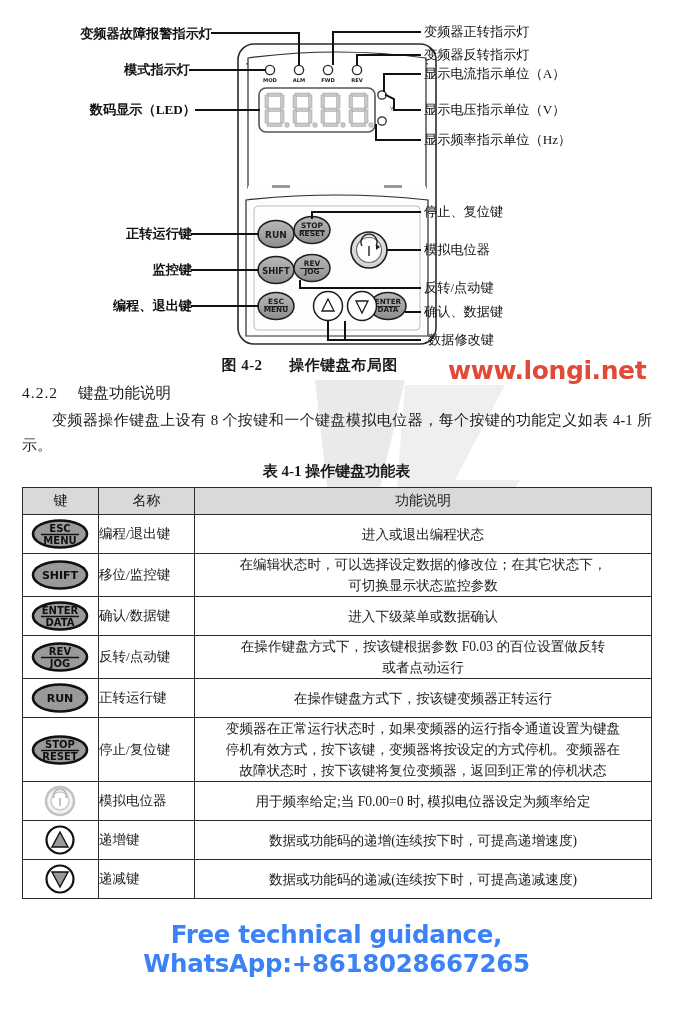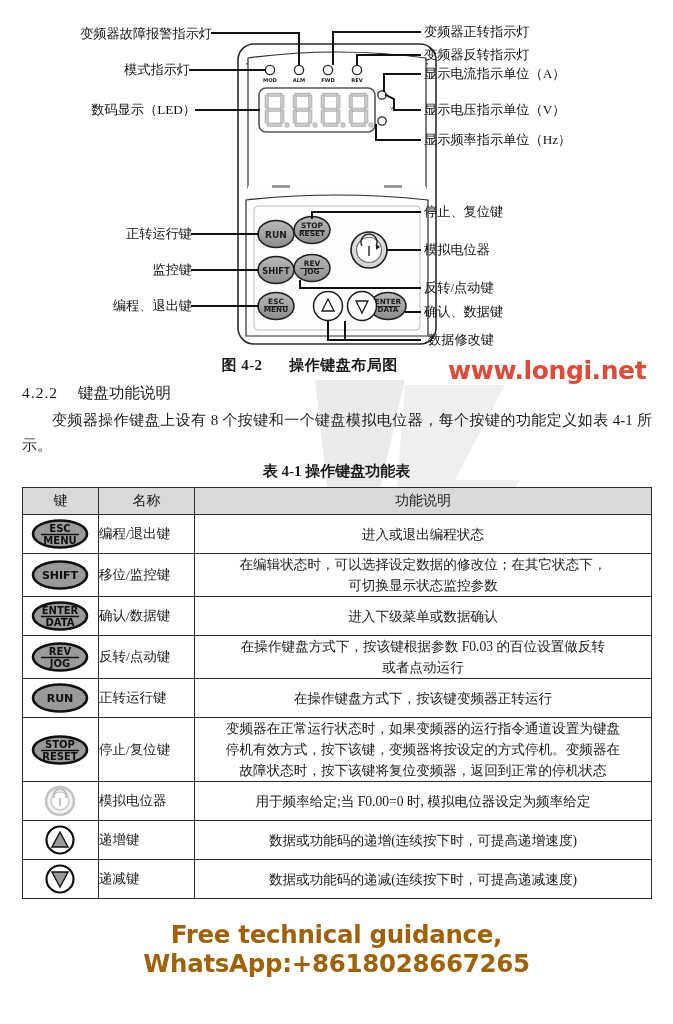--- a/index.html
+++ b/index.html
@@ -16,21 +16,21 @@
   }
 
   
   .figure{position:absolute;left:0;top:0;width:673px;height:352px;z-index:2;}
   .fig-svg{position:absolute;left:0;top:0;}
 
   .callout{
     position:absolute;font-size:13.2px;line-height:1.15;white-space:nowrap;
     font-family:"Liberation Serif","DejaVu Serif",serif;color:#111;
   }
-  .callout.r{text-align:right;}
+  .callout.r{text-align:right;font-weight:bold;}
 
   
   .figcap{
     position:absolute;left:0;top:356px;width:619px;text-align:center;
     font-size:15px;font-weight:bold;letter-spacing:.5px;z-index:3;
   }
   .figcap span.gap{display:inline-block;width:18px;}
   .sitemark{
     position:absolute;left:448px;top:356px;font-size:25px;font-weight:bold;
     color:#e04a36;font-family:"DejaVu Sans","Liberation Sans",sans-serif;
@@ -69,21 +69,21 @@
   td.desccell{
     font-size:13.6px;line-height:21px;padding:3px 6px 3px 8px;text-align:center;
   }
 
   
   .kb{display:inline-block;vertical-align:middle;}
 
   
   .footer{
     position:absolute;left:0;top:920px;width:673px;text-align:center;
-    font-size:24.5px;font-weight:bold;color:#a16207;
+    font-size:24.5px;font-weight:bold;color:#3b82f6;
     font-family:"DejaVu Sans","Liberation Sans",sans-serif;
     letter-spacing:-.3px;z-index:5;
   }
 </style>
 </head>
 <body>
 
 <svg class="watermark" viewBox="0 0 330 330">
   <g fill="#e8e8e8">
     <path d="M60 20 L150 20 L120 150 L175 150 L105 320 L135 180 L78 180 Z"></path>

